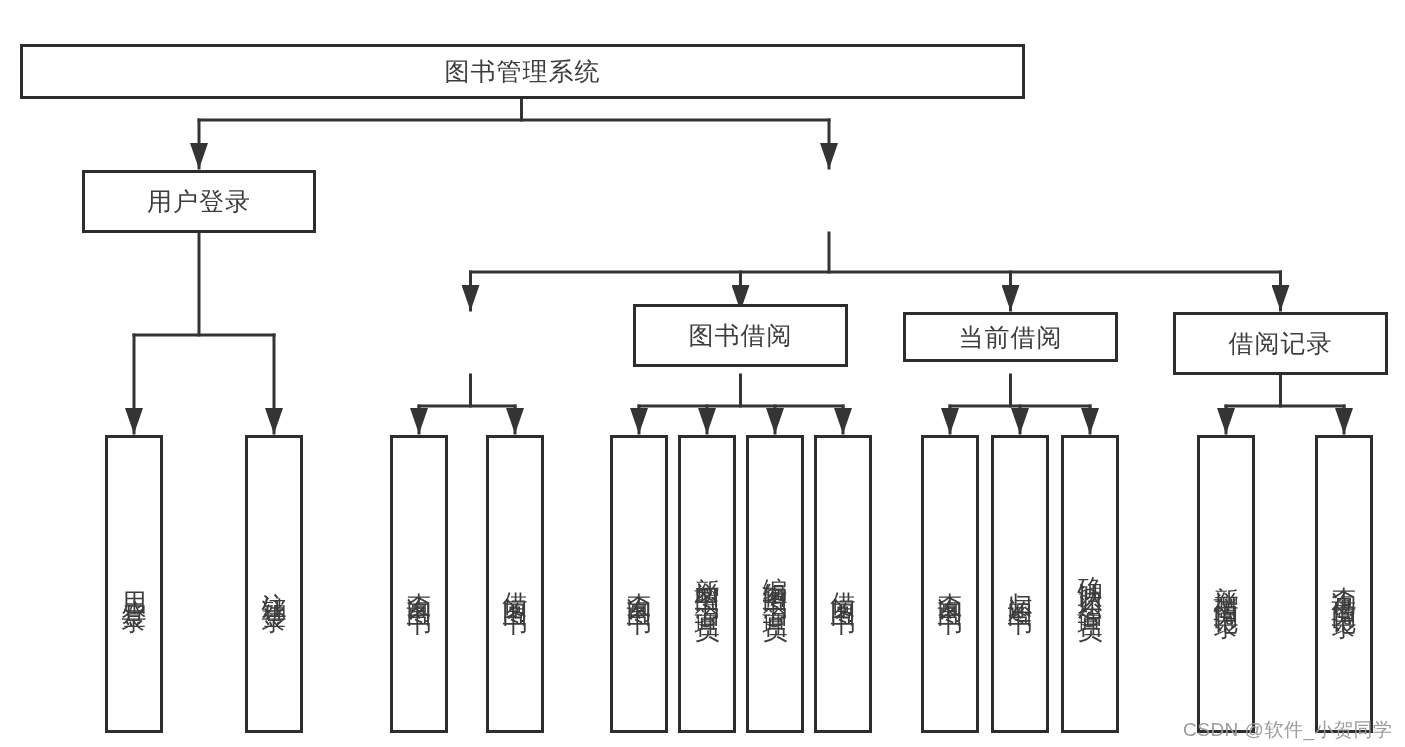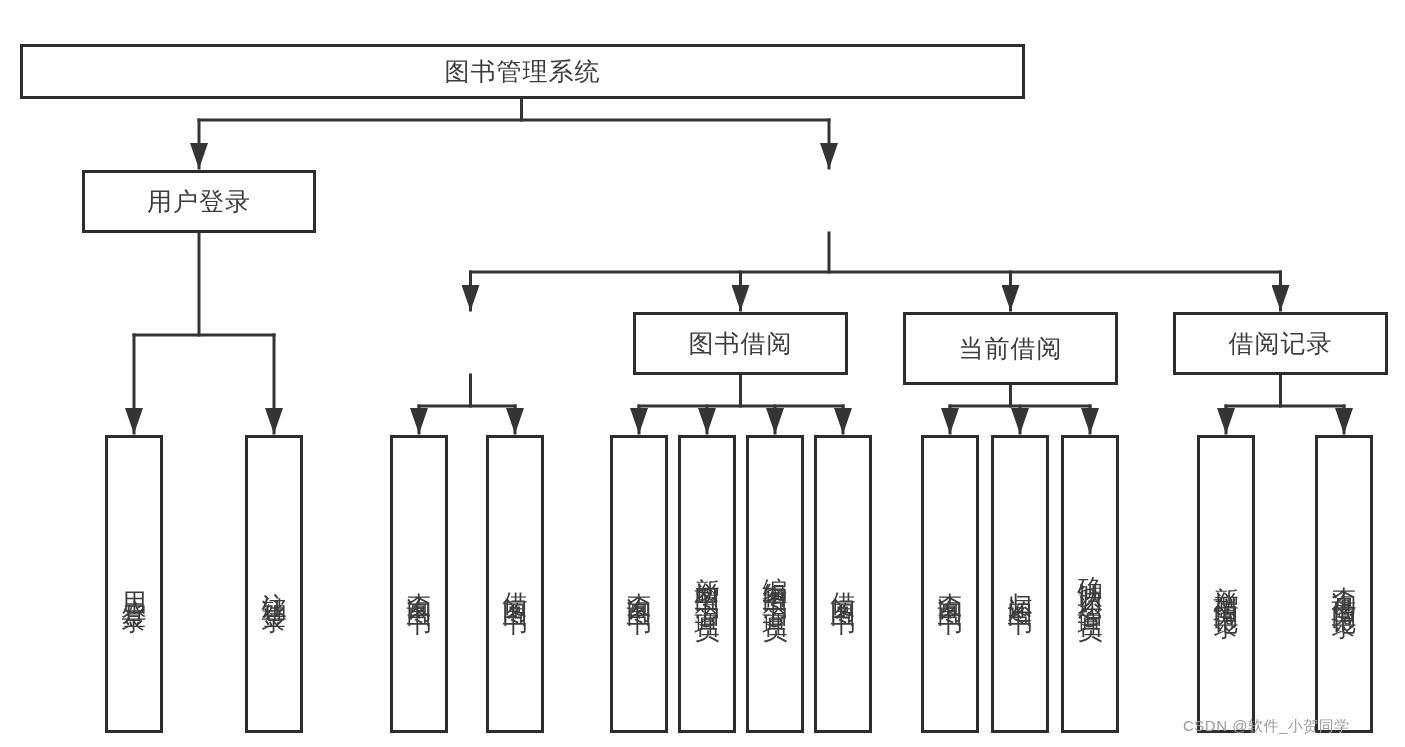--- a/index.html
+++ b/index.html
@@ -29,32 +29,32 @@
     letter-spacing:6px;
     font-size:25px;
     line-height:1;
     white-space:nowrap;
   }
   
   .n-root{left:20px;top:12px;width:1005px;height:55px;margin-top:32px;}
   .n-l2a{left:82px;top:170px;width:234px;height:63px;}
   .n-l2b{left:713px;top:170px;width:232px;height:63px;}
   .n-l3a{left:363px;top:312px;width:215px;height:63px;}
-  .n-l3b{left:633px;top:312px;width:215px;height:63px;}
-  .n-l3c{left:903px;top:312px;width:215px;height:73px;}
+  .n-l3b{left:633px;top:304px;width:215px;height:63px;}
+  .n-l3c{left:903px;top:312px;width:215px;height:50px;}
   .n-l3d{left:1173px;top:312px;width:215px;height:63px;}
   .n-a1{left:105px;} .n-a2{left:245px;}
   .n-b1{left:390px;} .n-b2{left:486px;}
   .n-c1{left:610px;} .n-c2{left:678px;} .n-c3{left:746px;} .n-c4{left:814px;}
   .n-d1{left:921px;} .n-d2{left:991px;} .n-d3{left:1061px;}
   .n-e1{left:1197px;} .n-e2{left:1315px;}
   #watermark{
     position:absolute;left:1183px;top:717px;
     z-index:5;
-    font-size:15px;color:#9b9b9b;letter-spacing:0.5px;
+    font-size:19px;color:#9b9b9b;letter-spacing:0.5px;
     white-space:nowrap;
   }
 </style>
 </head>
 <body>
 
 <div id="canvas">
 
   <svg id="wires" viewBox="0 0 1405 747" xmlns="http://www.w3.org/2000/svg">
     <defs>

